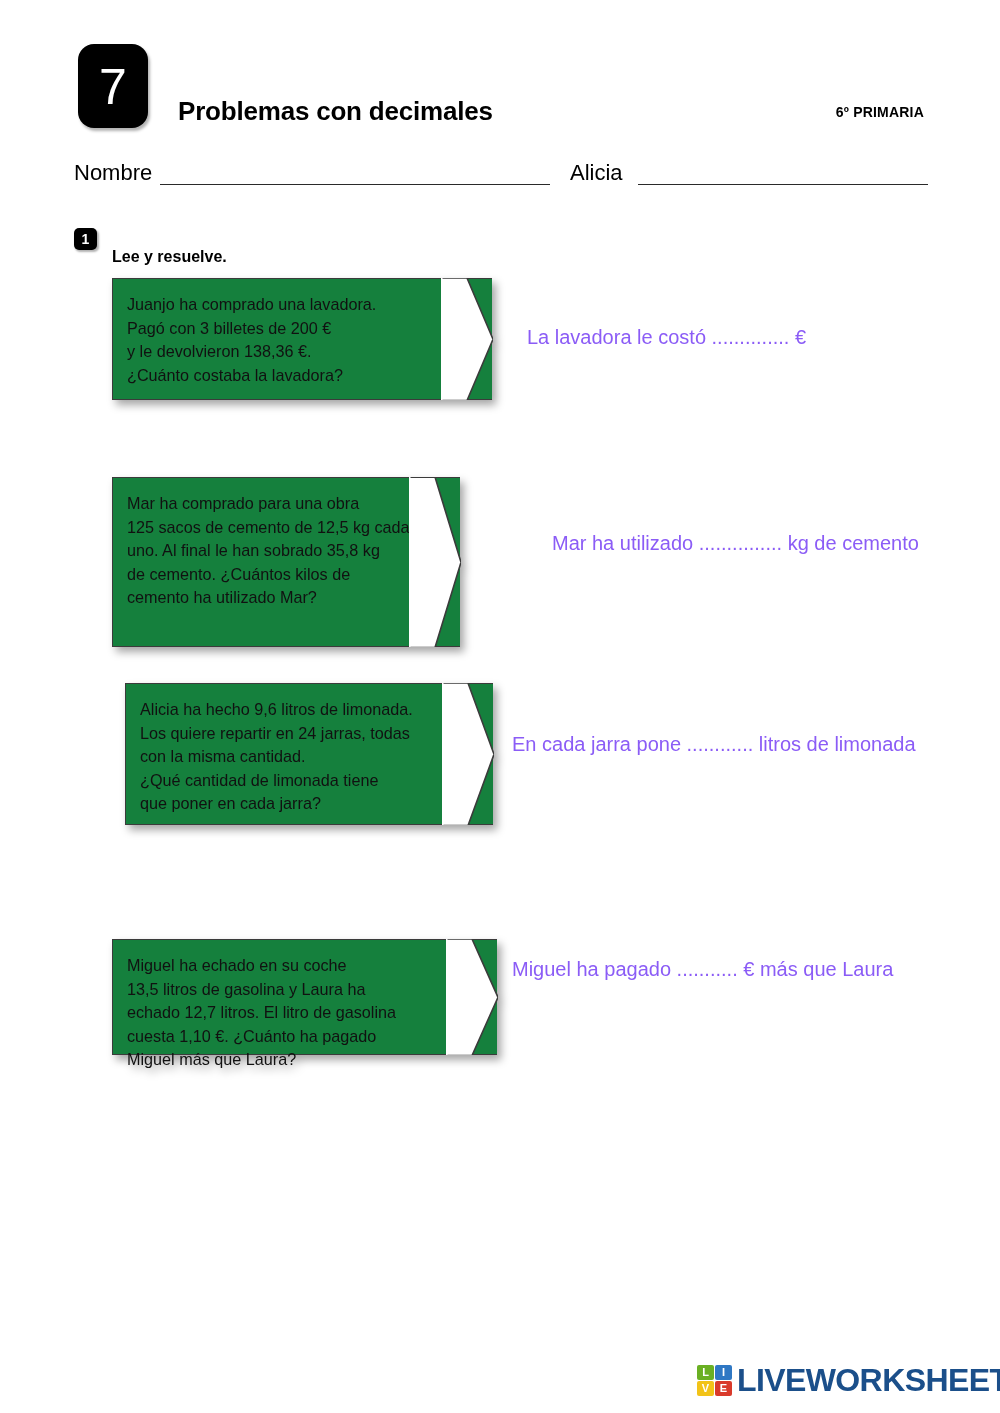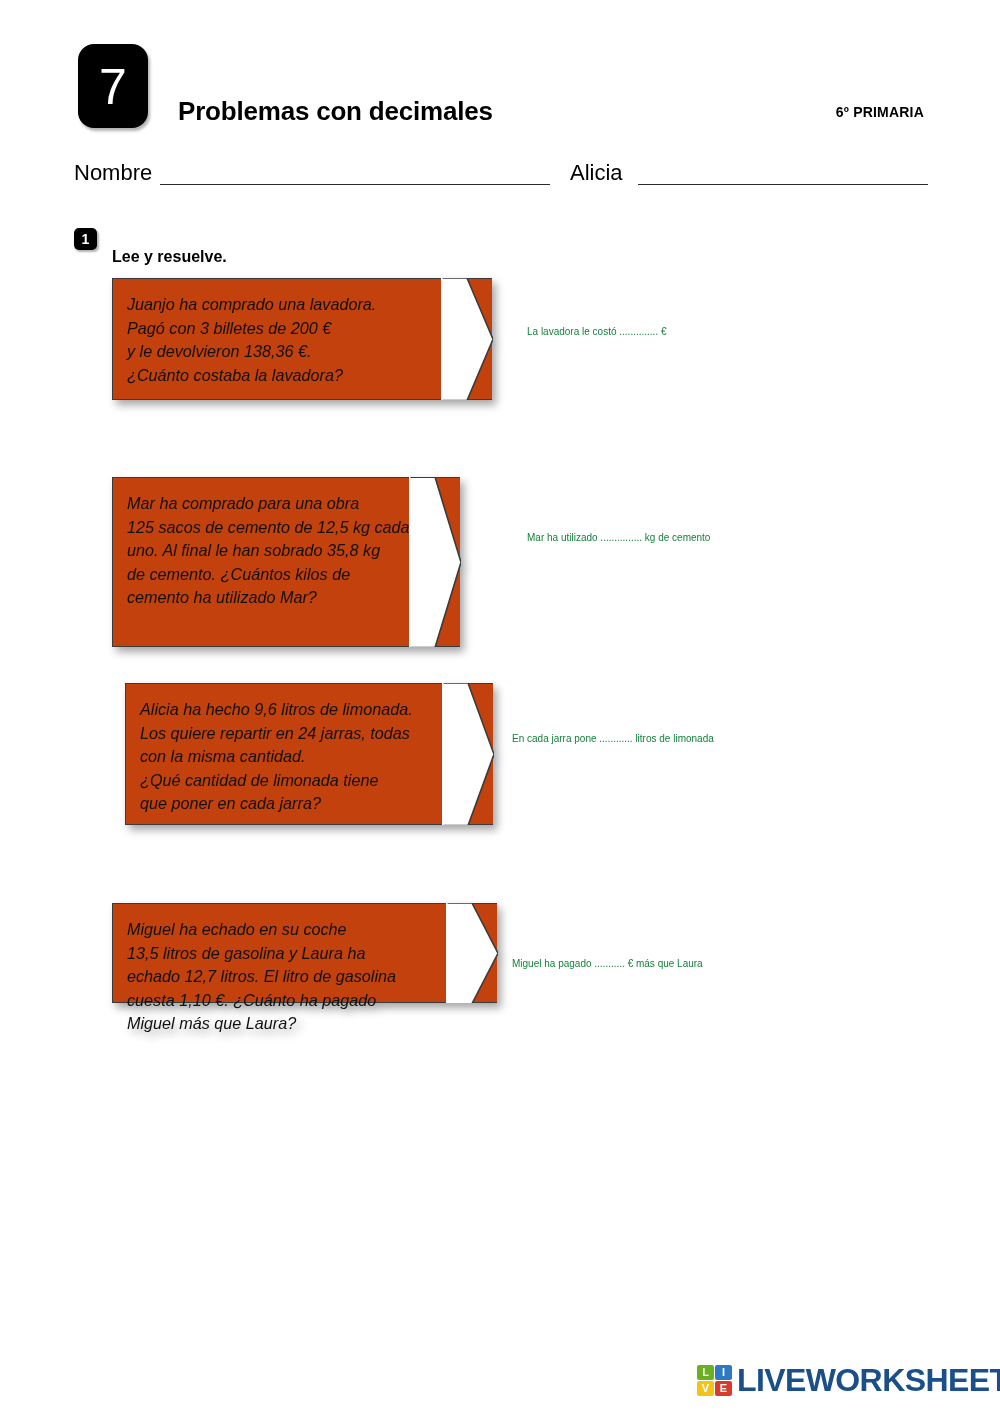--- a/index.html
+++ b/index.html
@@ -142,48 +142,47 @@
     width: 1000px;
   }
   .problem-box-wrap {
     position: absolute;
     left: 112px;
     top: 0;
   }
   .problem-box {
     position: relative;
     box-sizing: border-box;
-    background: #c2410c;
+    background: #15803d;
     border: 1.3px solid #3b3b3b;
     border-right: none;
     padding: 14px 16px 14px 14px;
     filter: drop-shadow(4px 5px 4px rgba(0,0,0,0.35));
-    font-style: italic;
   }
   .problem-box-text {
     font-size: 16.2px;
     line-height: 23.6px;
     color: #111111;
     white-space: pre-line;
   }
   
   .arrow-head {
     position: absolute;
     right: -1px;
     top: -1.3px;
     bottom: -1.3px;
     width: 52px;
     pointer-events: none;
   }
   .arrow-head svg { display: block; width: 100%; height: 100%; }
 
   .answer-line {
     position: absolute;
-    font-size: 10px;
-    color: #15803d;
+    font-size: 20px;
+    color: #8b5cf6;
     white-space: nowrap;
   }
 
   
   .footer-logo {
     position: absolute;
     left: 697px;
     top: 1360px;
     height: 40px;
     display: flex;
@@ -273,21 +272,21 @@
 de cemento. ¿Cuántos kilos de
 cemento ha utilizado Mar?</div>
         <div class="arrow-head">
           <svg viewBox="0 0 52 144" preserveAspectRatio="none">
             <polygon points="0,0 26,0 52,72 26,144 0,144" fill="#ffffff" stroke="#3b3b3b" stroke-width="1.6"></polygon>
             <line x1="0" y1="0" x2="0" y2="144" stroke="#ffffff" stroke-width="3"></line>
           </svg>
         </div>
       </div>
     </div>
-    <div class="answer-line" style="left:527px; top:55px;">Mar ha utilizado ............... kg de cemento</div>
+    <div class="answer-line" style="left:552px; top:55px;">Mar ha utilizado ............... kg de cemento</div>
   </div>
 
   <div class="problem" style="top:683px;">
     <div class="problem-box-wrap">
       <div class="problem-box" style="width:368px;height:142px;margin-left:13px;">
         <div class="problem-box-text">Alicia ha hecho 9,6 litros de limonada.
 Los quiere repartir en 24 jarras, todas
 con la misma cantidad.
 ¿Qué cantidad de limonada tiene
 que poner en cada jarra?</div>
@@ -297,21 +296,21 @@
             <line x1="0" y1="0" x2="0" y2="144" stroke="#ffffff" stroke-width="3"></line>
           </svg>
         </div>
       </div>
     </div>
     <div class="answer-line" style="left:512px; top:50px;">En cada jarra pone ............ litros de limonada</div>
   </div>
 
   <div class="problem" style="top:903px;">
     <div class="problem-box-wrap">
-      <div class="problem-box" style="width:385px;height:100px;">
+      <div class="problem-box" style="width:385px;height:116px;margin-top:36px;">
         <div class="problem-box-text">Miguel ha echado en su coche
 13,5 litros de gasolina y Laura ha
 echado 12,7   litros. El litro de gasolina
 cuesta 1,10 €. ¿Cuánto ha pagado
 Miguel más que Laura?</div>
         <div class="arrow-head">
           <svg viewBox="0 0 52 114" preserveAspectRatio="none">
             <polygon points="0,0 26,0 52,57 26,114 0,114" fill="#ffffff" stroke="#3b3b3b" stroke-width="1.6"></polygon>
             <line x1="0" y1="0" x2="0" y2="114" stroke="#ffffff" stroke-width="3"></line>
           </svg>

